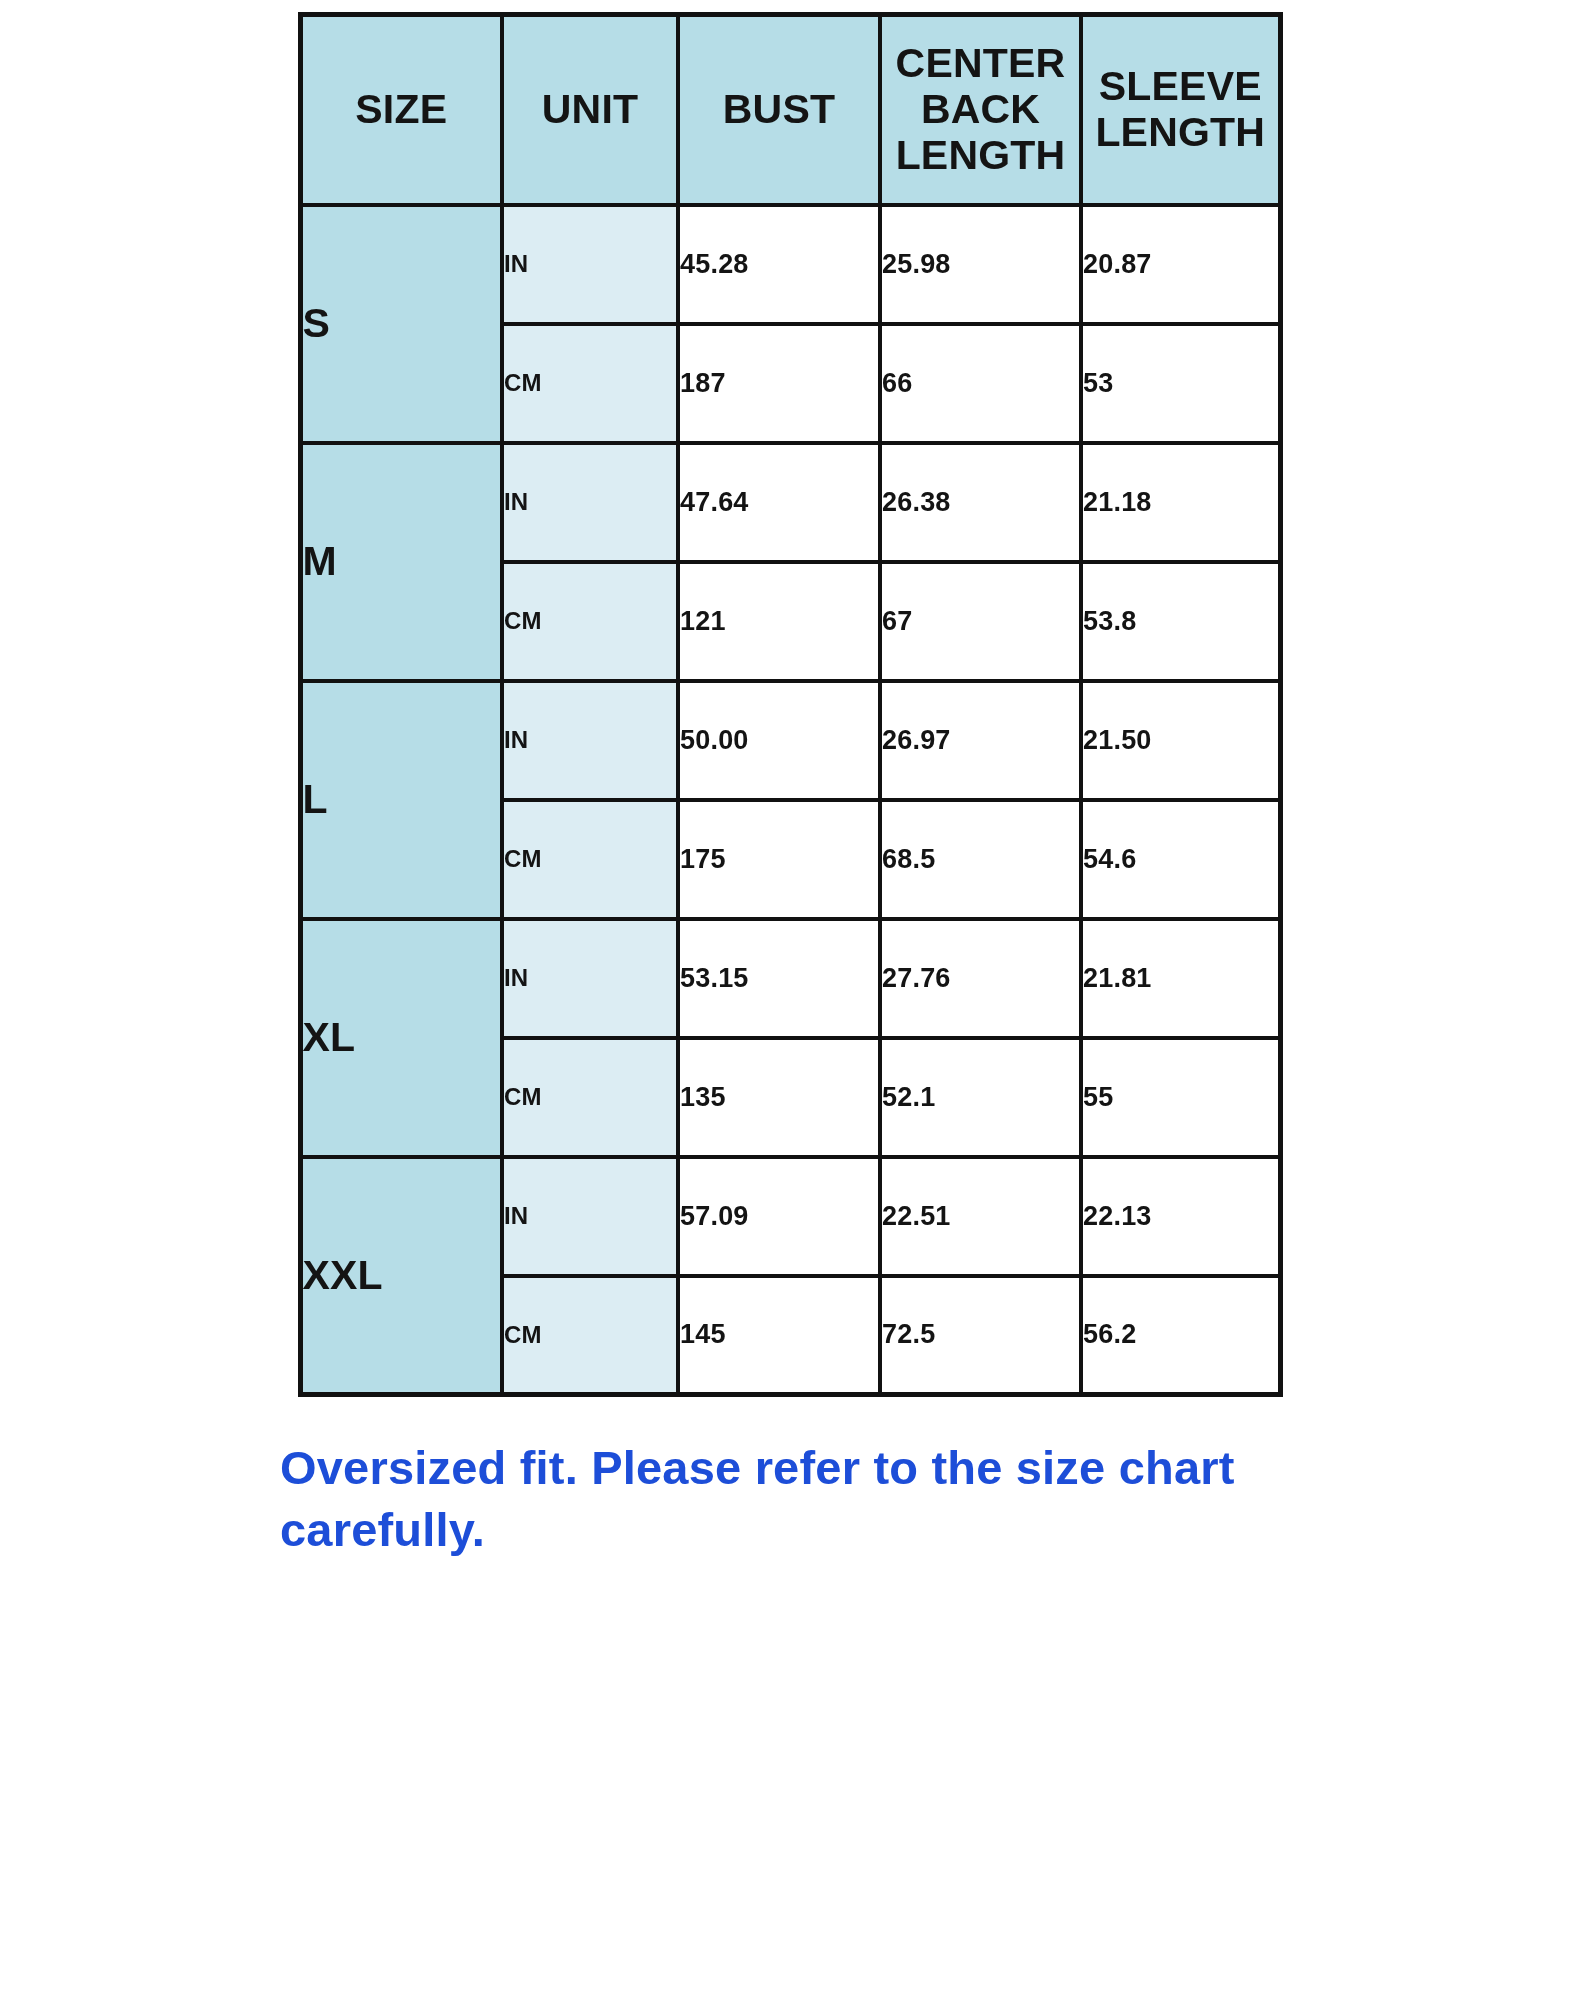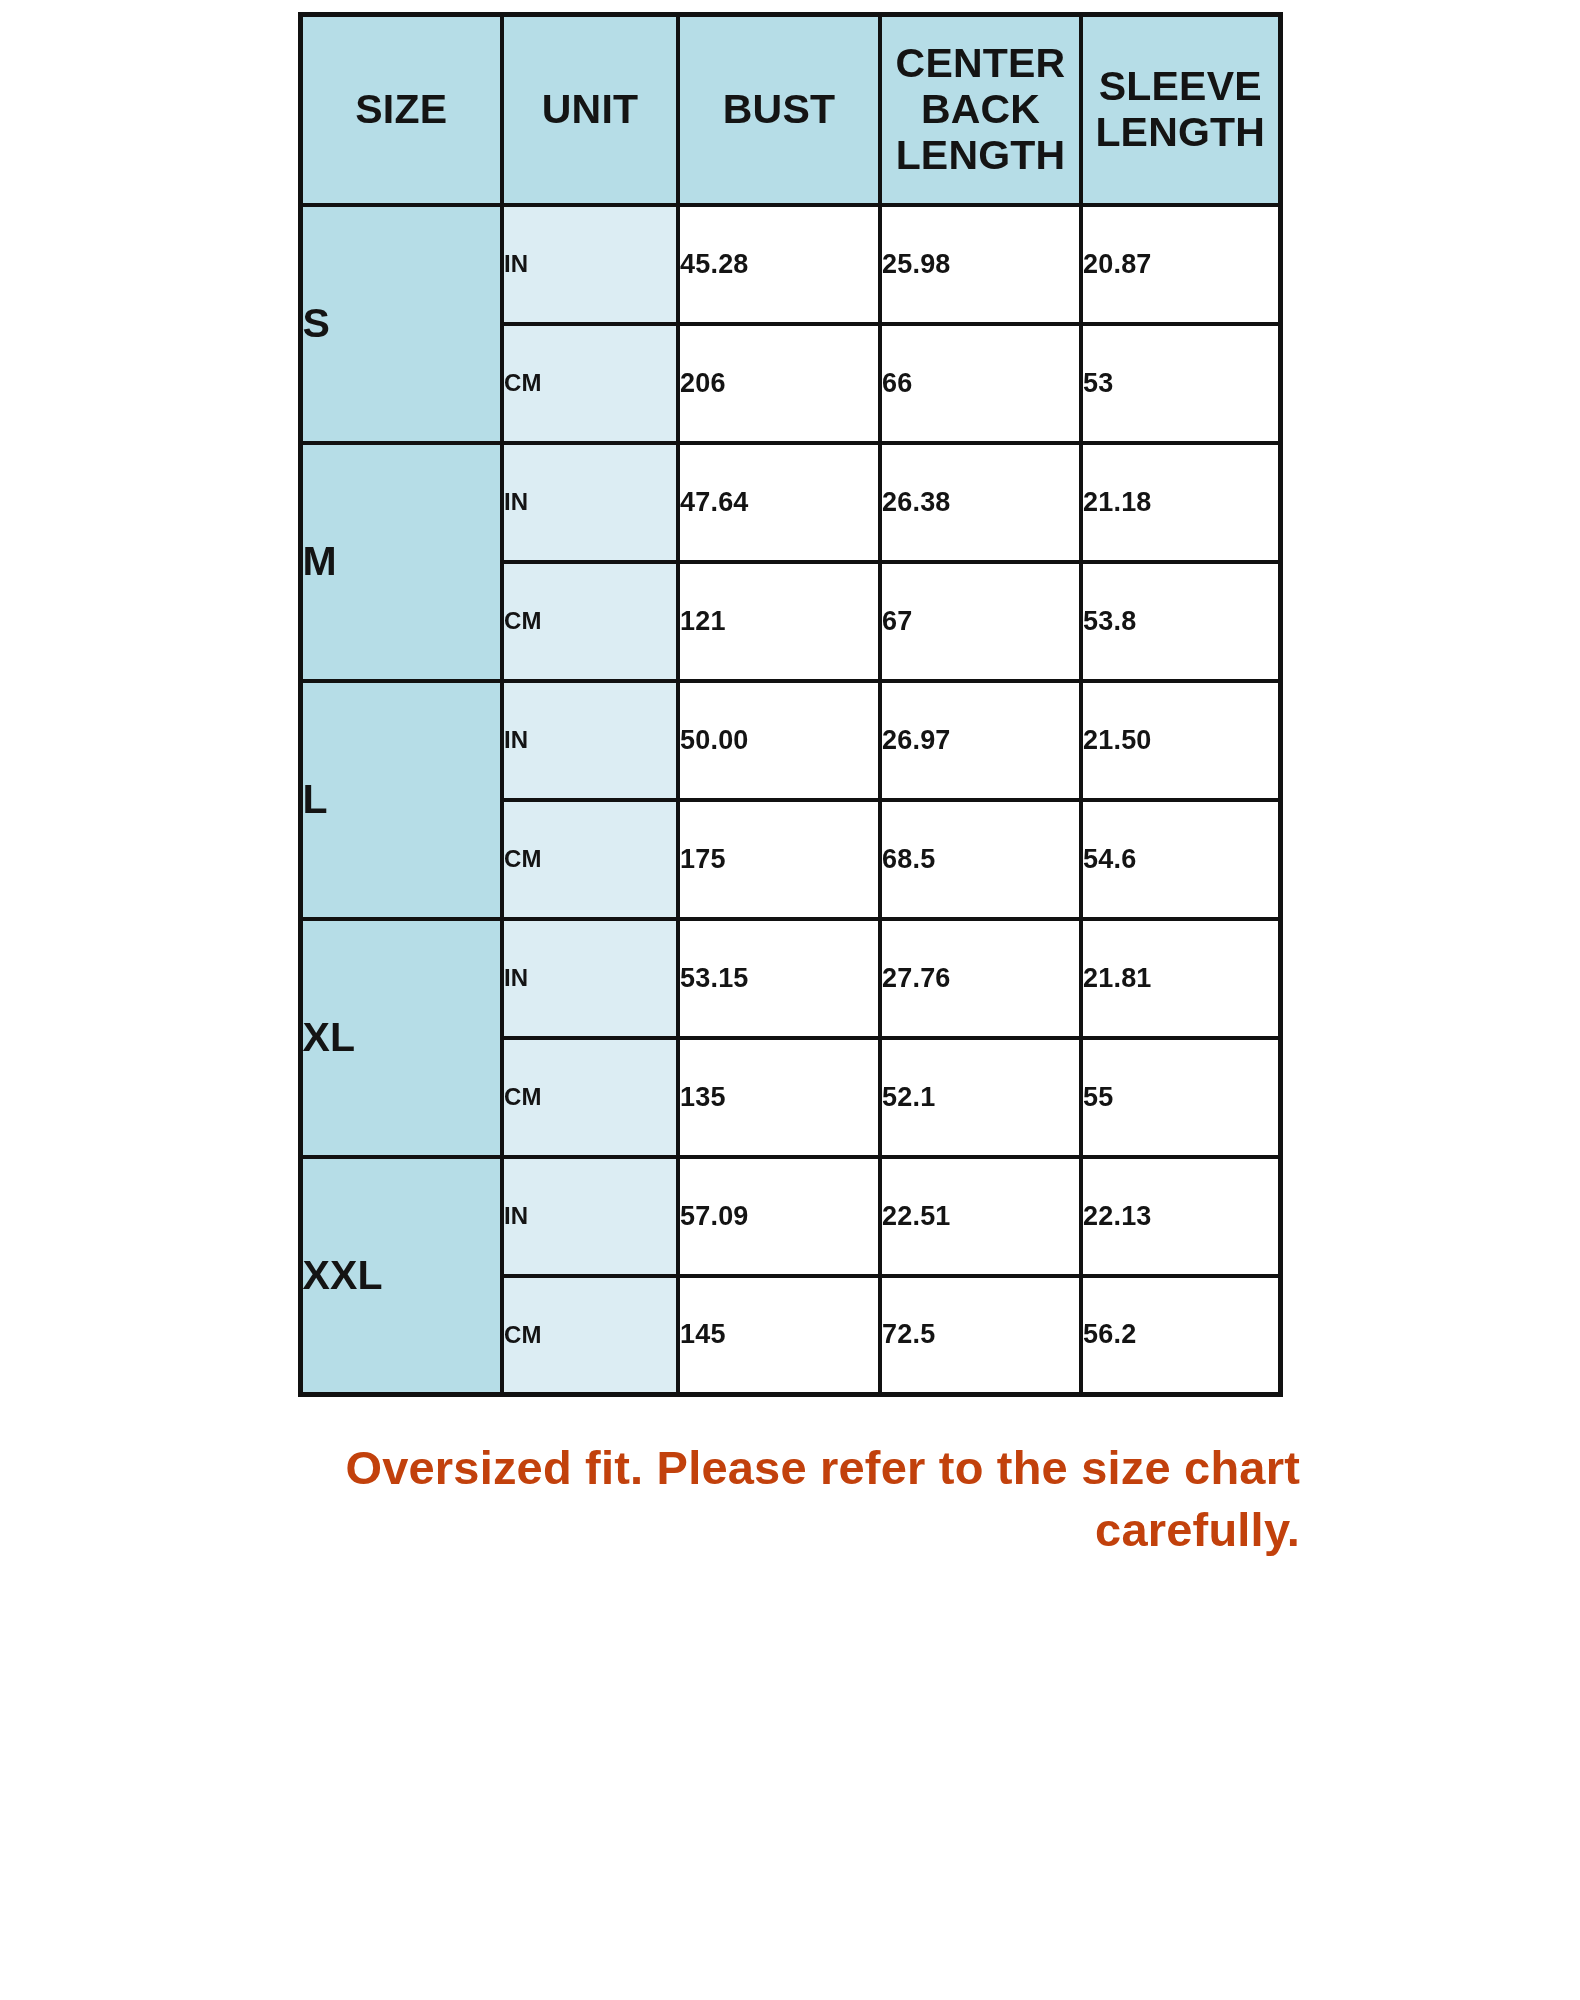--- a/index.html
+++ b/index.html
@@ -65,25 +65,25 @@
   }
 
   td.value-cell {
     background: #ffffff;
     font-size: 27px;
   }
 
   .footer-note {
     width: 1020px;
     margin: 40px auto 0 auto;
-    text-align: right;
+    text-align: left;
     font-size: 47px;
     font-weight: bold;
     line-height: 1.32;
-    color: #c2410c;
+    color: #1d4ed8;
     letter-spacing: 0.2px;
   }
 </style>
 </head>
 <body>
 
 <div class="chart-wrap">
 
   <table class="size-chart">
     <colgroup>
@@ -105,21 +105,21 @@
     <tbody id="chart-body">
         <tr>
           <td class="size-cell" rowspan="2">S</td>
           <td class="unit-cell">IN</td>
           <td class="value-cell">45.28</td>
           <td class="value-cell">25.98</td>
           <td class="value-cell">20.87</td>
         </tr>
         <tr>
           <td class="unit-cell">CM</td>
-          <td class="value-cell">206</td>
+          <td class="value-cell">187</td>
           <td class="value-cell">66</td>
           <td class="value-cell">53</td>
         </tr>
         <tr>
           <td class="size-cell" rowspan="2">M</td>
           <td class="unit-cell">IN</td>
           <td class="value-cell">47.64</td>
           <td class="value-cell">26.38</td>
           <td class="value-cell">21.18</td>
         </tr>

